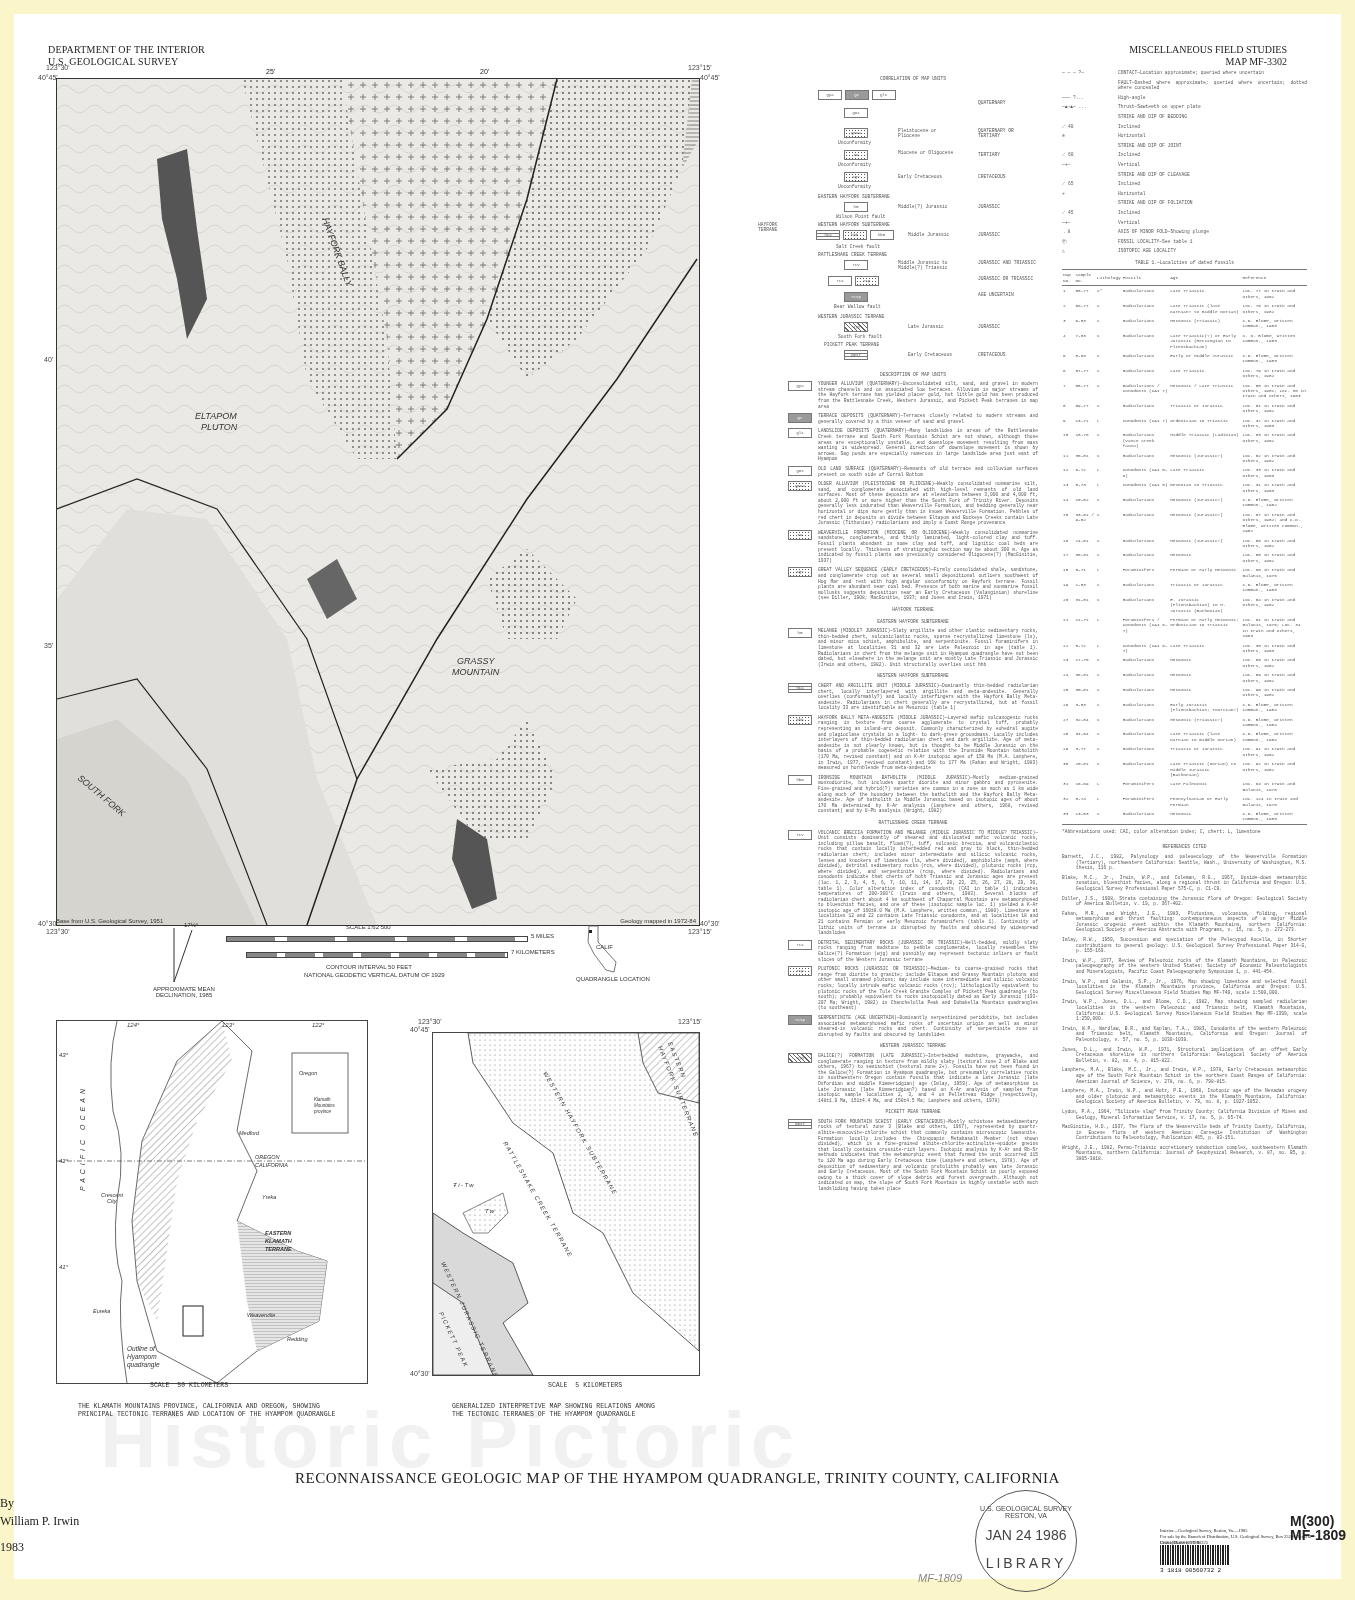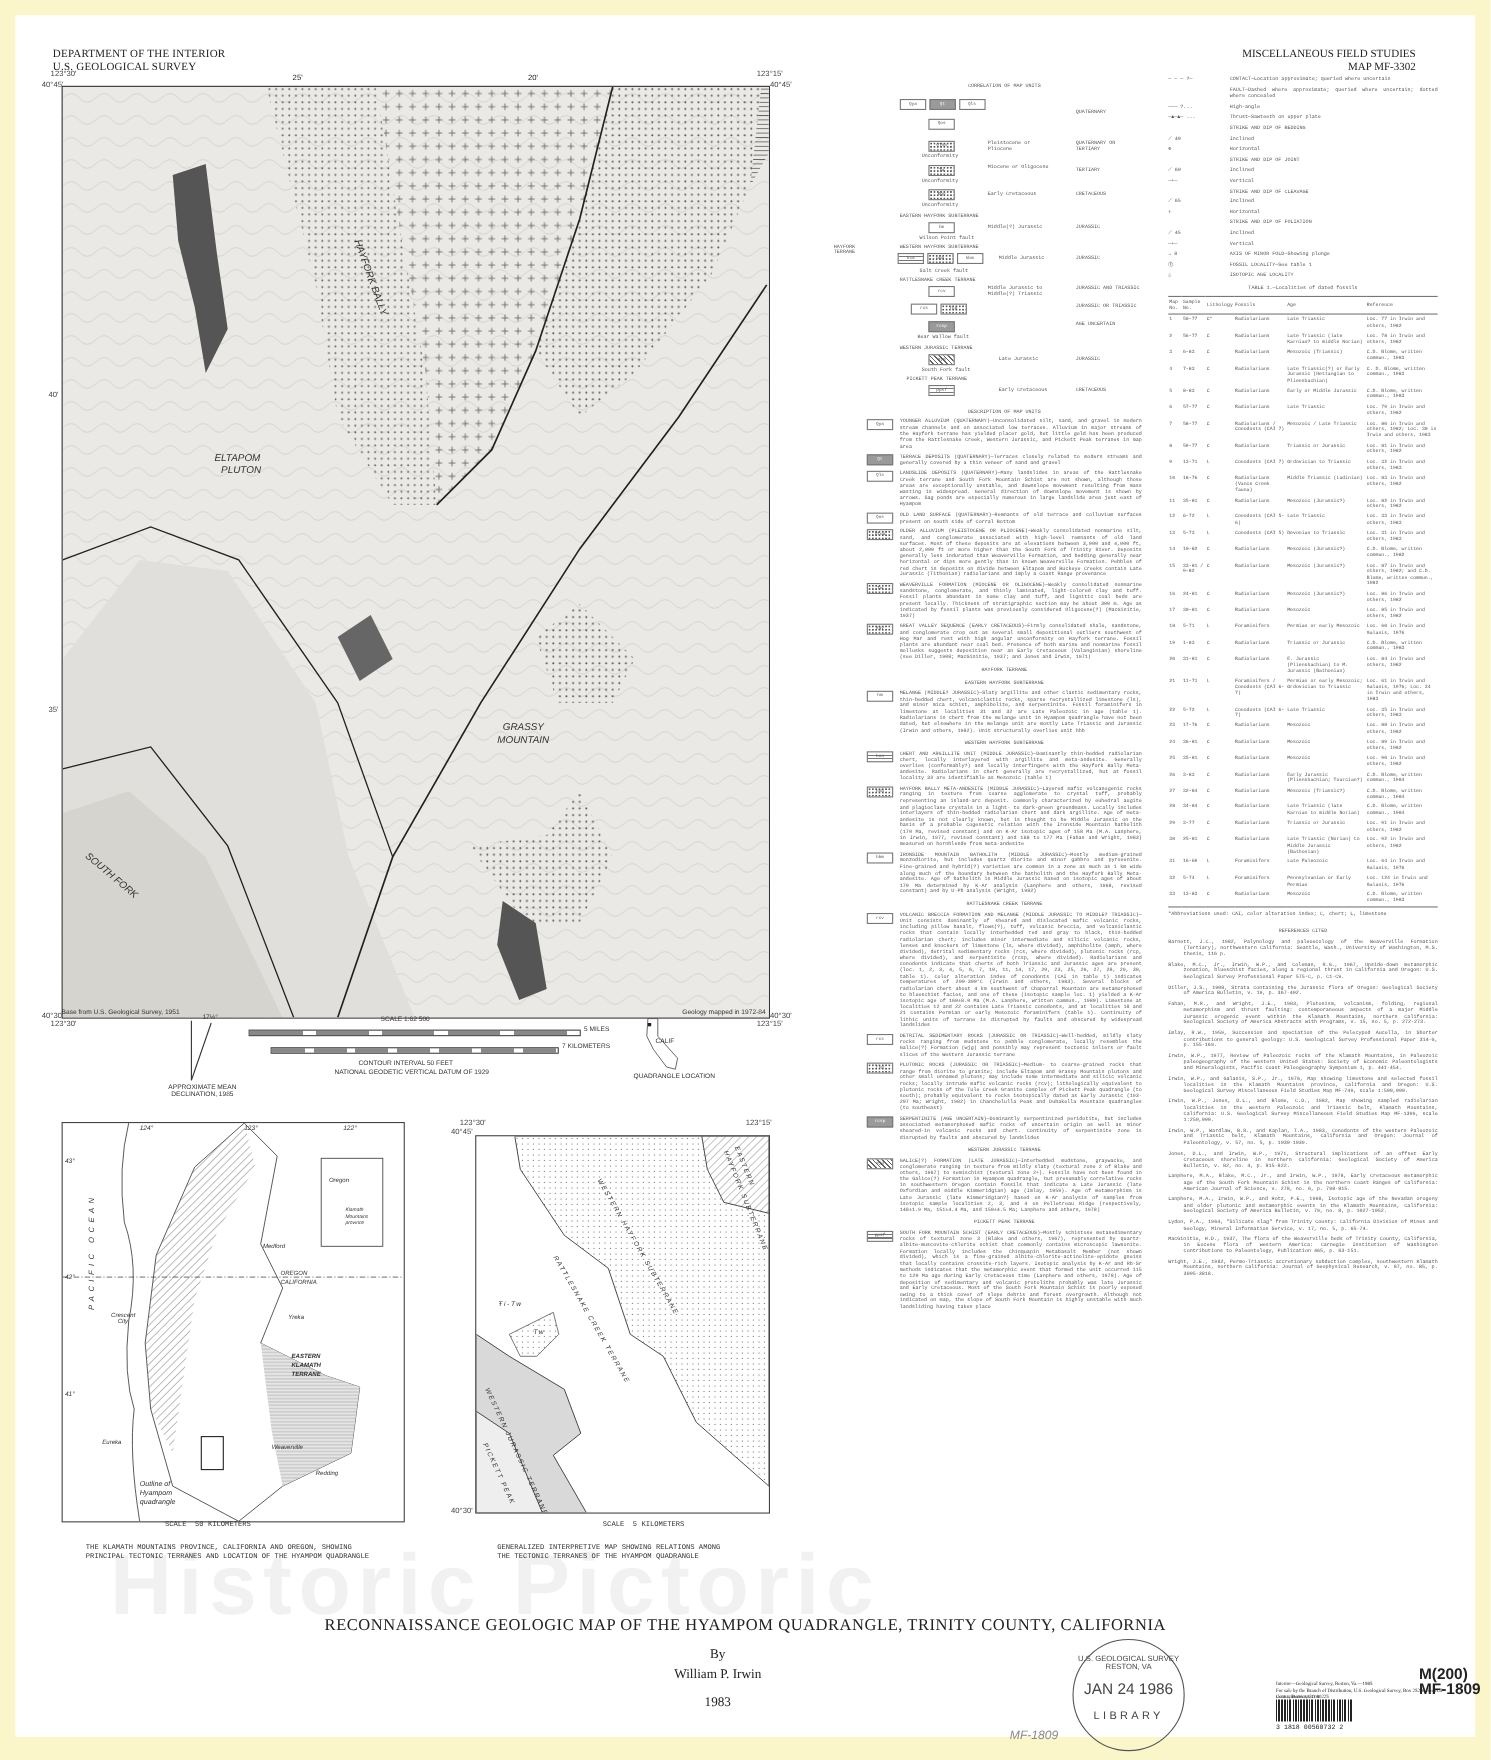--- a/index.html
+++ b/index.html
@@ -7,21 +7,21 @@
   .sheet{position:absolute;left:14px;top:14px;width:1327px;height:1565px;background:#fff;}
   .hdr-left{position:absolute;left:48px;top:44px;font-size:10px;line-height:12px;letter-spacing:0.2px;}
   .hdr-right{position:absolute;right:68px;top:44px;font-size:10px;line-height:12px;text-align:right;}
   .main-map{position:absolute;left:56px;top:78px;width:642px;height:846px;border:1.5px solid #333;background:#e9e7e3;overflow:hidden;}
   .coord{position:absolute;font-size:7px;color:#444;font-family:"Liberation Sans",sans-serif;}
   .tick-top{position:absolute;top:68px;font-size:7px;font-family:"Liberation Sans",sans-serif;}
   .scale-area{position:absolute;left:56px;top:918px;width:650px;height:90px;font-family:"Liberation Sans",sans-serif;font-size:6px;color:#333;}
   .inset{position:absolute;border:1px solid #444;background:#fff;overflow:hidden;}
   .cap{position:absolute;font-family:"Liberation Mono",monospace;font-size:6.5px;line-height:8px;color:#333;}
   .title{position:absolute;left:0;width:1355px;top:1470px;text-align:center;font-size:15px;letter-spacing:0.5px;}
-  .byline{position:absolute;left:0;width:1305px;text-align:center;font-size:12px;}
+  .byline{position:absolute;left:0;width:1305px;text-align:left;font-size:12px;}
   .legend-col{position:absolute;left:788px;top:70px;width:250px;font-family:"Liberation Mono",monospace;font-size:4.6px;line-height:5.6px;color:#555;}
   .sym-col{position:absolute;left:1062px;top:70px;width:245px;font-family:"Liberation Mono",monospace;font-size:4.6px;line-height:5.6px;color:#555;}
   .box{display:inline-block;width:22px;height:8px;border:1px solid #777;font-size:4px;text-align:center;line-height:8px;vertical-align:middle;background:#fff;}
   .box.dark{background:#9a9a9a;color:#fff;}
   .box.dots{background-image:radial-gradient(#555 0.6px,transparent 0.8px);background-size:3px 3px;}
   .box.hatch{background:repeating-linear-gradient(45deg,#fff 0 2px,#666 2px 3px);}
   .box.lines{background:repeating-linear-gradient(0deg,#fff 0 2px,#777 2px 3px);}
   .row{display:flex;align-items:flex-start;gap:6px;margin-bottom:4px;}
   .desc{flex:1;text-align:justify;}
   .center-h{text-align:center;margin:6px 0 4px;}
@@ -757,25 +757,25 @@
 
 <div class="title">RECONNAISSANCE GEOLOGIC MAP OF THE HYAMPOM QUADRANGLE, TRINITY COUNTY, CALIFORNIA</div>
 <div class="byline" style="top:1496px">By</div>
 <div class="byline" style="top:1514px">William P. Irwin</div>
 <div class="byline" style="top:1540px">1983</div>
 
 <div class="stamp">
   <div style="margin-top:14px">U.S. GEOLOGICAL SURVEY</div>
   <div>RESTON, VA</div>
   <div style="margin-top:8px;font-size:14px">JAN 24 1986</div>
-  <div style="margin-top:12px;font-size:10px;letter-spacing:3px">LIBRARY</div>
+  <div style="margin-top:12px;font-size:14px;letter-spacing:3px">LIBRARY</div>
 </div>
 <div style="position:absolute;left:918px;top:1572px;font-family:'Liberation Sans',sans-serif;font-size:11px;color:#888;font-style:italic">MF-1809</div>
 <div style="position:absolute;left:1290px;top:1514px;font-family:'Liberation Sans',sans-serif;font-weight:bold;font-size:14px;line-height:14px">
-  <div>M(200)</div>
+  <div>M(300)</div>
   <div>MF-1809</div>
 </div>
 <div style="position:absolute;left:1160px;top:1528px;font-size:4.5px;width:160px;line-height:6px">
   <div>Interior—Geological Survey, Reston, Va.—1985</div>
   <div>For sale by the Branch of Distribution, U.S. Geological Survey, Box 25286, Federal Center, Denver, CO 80225</div>
 </div>
 <div style="position:absolute;left:1160px;top:1541px;font-size:3.5px">USGS LIBRARY-RESTON</div>
 <div class="barcode"></div>
 <div style="position:absolute;left:1160px;top:1567px;font-family:'Liberation Mono',monospace;font-size:6px">3 1818 00560732 2</div>
 

